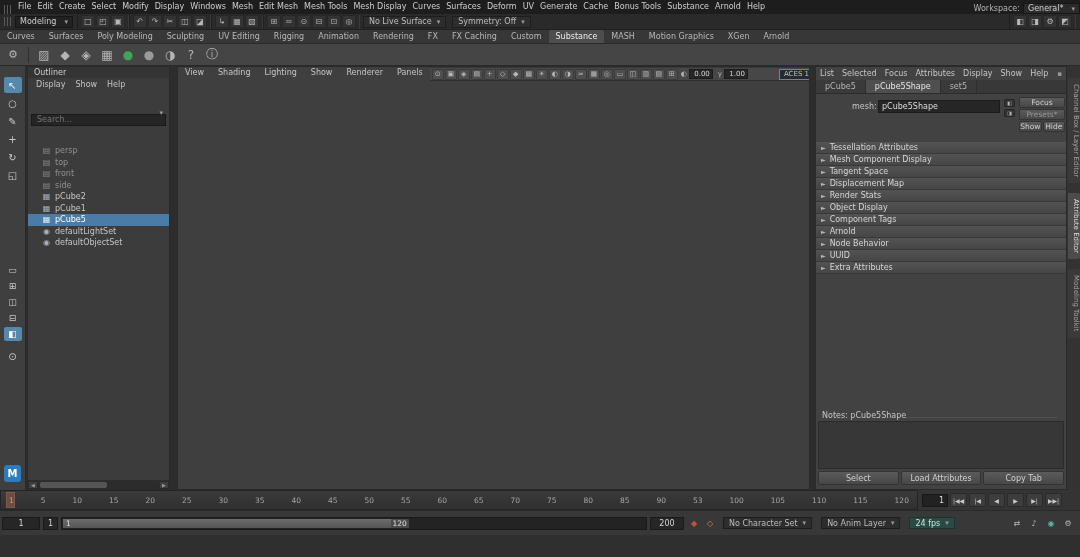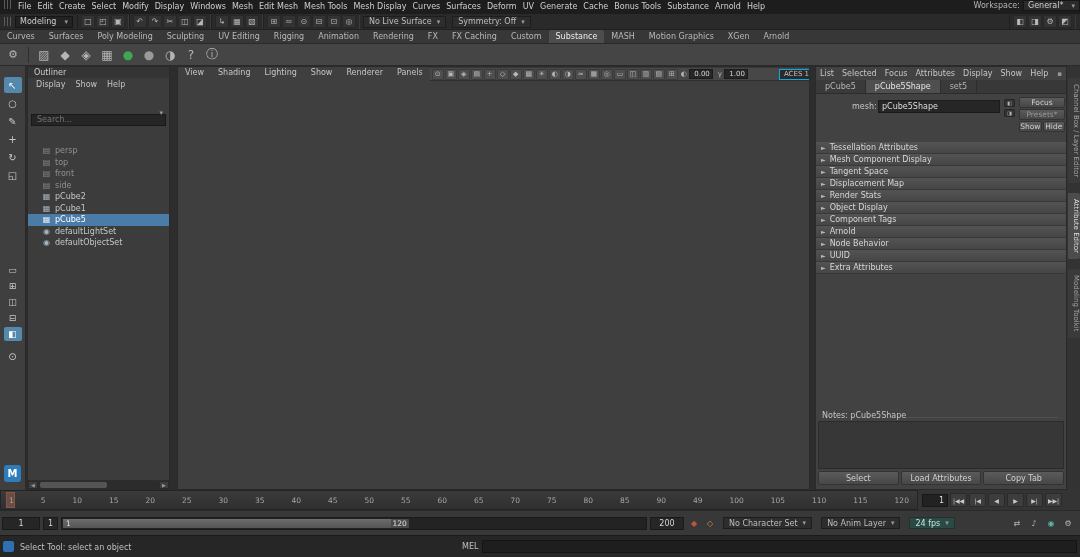--- a/index.html
+++ b/index.html
@@ -1,21 +1,21 @@
 <!DOCTYPE html>
 <html><head>
 <meta charset="utf-8">
 <style>
   * { margin:0; padding:0; box-sizing:border-box; }
   html,body { background:#1a1a1a; }
   body { font-family:"DejaVu Sans", sans-serif; }
   .app { position:relative; width:1080px; height:557px; background:#2f2f2f; overflow:hidden; color:#c8c8c8; }
 
   
-  .menubar { position:absolute; left:0; top:0; width:1080px; height:14px; background:#1d1d1d; display:flex; align-items:flex-start; overflow:hidden; }
+  .menubar { position:absolute; left:0; top:0; width:1080px; height:14px; background:#1d1d1d; display:flex; align-items:flex-end; overflow:hidden; }
   .grip { width:7px; height:9px; margin:0 4px; background:repeating-linear-gradient(90deg,#5a5a5a 0,#5a5a5a 1px,transparent 1px,transparent 3px); flex:0 0 auto; }
   .menu-items { display:flex; align-items:center; height:100%; }
   .menu-item { padding:0 3px; font-size:8px; color:#cfcfcf; white-space:nowrap; line-height:14px; }
   .workspace { margin-left:auto; display:flex; align-items:center; gap:3px; font-size:8px; color:#b5b5b5; padding-right:0; white-space:nowrap; }
   .ws-box { background:#2b2b2b; border:1px solid #161616; height:11px; display:flex; align-items:center; gap:8px; padding:0 4px; color:#d0d0d0; }
   .dd { font-size:7px; color:#9a9a9a; }
 
   
   .statusline { position:absolute; left:0; top:14px; width:1080px; height:16px; background:#2a2a2a; border-bottom:1px solid #202020; display:flex; align-items:center; overflow:hidden; }
   .menuset-box { background:#222; border:1px solid #161616; height:12px; display:flex; align-items:center; gap:8px; padding:0 4px; font-size:8px; color:#cfcfcf; margin-right:4px; white-space:nowrap; }
@@ -613,21 +613,21 @@
           <span class="tl-tick">45</span>
           <span class="tl-tick">50</span>
           <span class="tl-tick">55</span>
           <span class="tl-tick">60</span>
           <span class="tl-tick">65</span>
           <span class="tl-tick">70</span>
           <span class="tl-tick">75</span>
           <span class="tl-tick">80</span>
           <span class="tl-tick">85</span>
           <span class="tl-tick">90</span>
-          <span class="tl-tick">49</span>
+          <span class="tl-tick">53</span>
           <span class="tl-tick">100</span>
           <span class="tl-tick">105</span>
           <span class="tl-tick">110</span>
           <span class="tl-tick">115</span>
           <span class="tl-tick">120</span>
         </div>
     </div>
     <div class="tl-right">
       <input class="tl-frame" value="1" style="">
       <div style="display:flex;gap:2px;">
@@ -670,22 +670,14 @@
     </div>
     <div class="rr-right">
 
     <span class="rng-icon">⇄</span>
         <span class="rng-icon">♪</span>
         <span class="rng-icon" style="color: rgb(87, 184, 165);">◉</span>
         <span class="rng-icon">⚙</span>
       </div>
   </div>
 
-  <div class="bottom-row">
-    <span class="help-chip"></span>
-    <span class="help-text">Select Tool: select an object</span>
-    <div class="cmd">
-      <span class="cmd-label">MEL</span>
-      <input class="cmd-input" style="">
-    </div>
-  </div>
 
 </div>
 
 </body></html>

